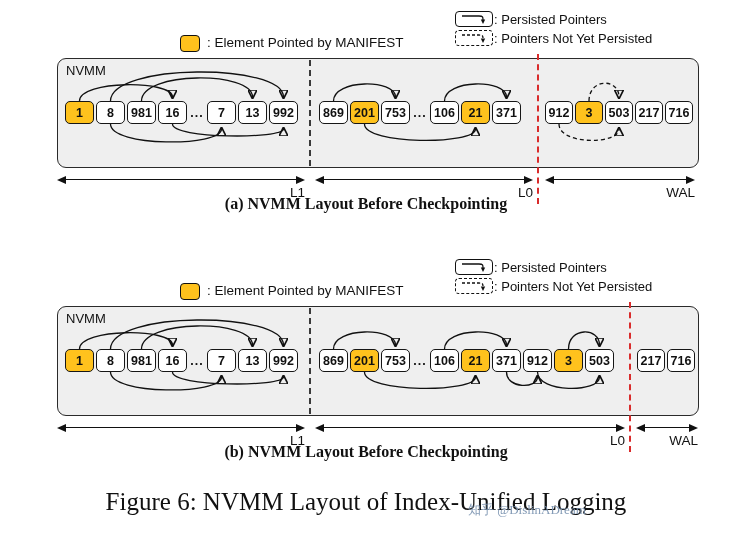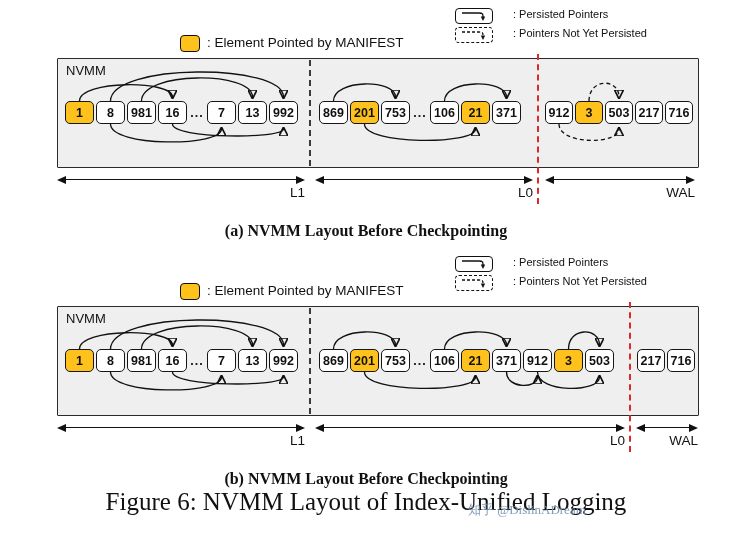--- a/index.html
+++ b/index.html
@@ -6,32 +6,32 @@
   body {
     width:732px; height:540px; position:relative; overflow:hidden;
     background:#ffffff; font-family:"Liberation Sans", sans-serif; color:#111;
   }
   .subfig { position:absolute; left:0; width:732px; height:250px; }
   #sub-a { top:8px; }
   #sub-b { top:256px; }
 
   
   .plegend { position:absolute; left:455px; top:0; }
-  .plegend .row { display:flex; align-items:flex-start; gap:20px; height:19px; font-size:11px; white-space:nowrap; }
+  .plegend .row { display:flex; align-items:flex-end; gap:1px; height:19px; font-size:13px; white-space:nowrap; }
   .licon { width:38px; height:16px; border:1.3px solid #111; border-radius:4px; background:#fff;
            display:inline-flex; align-items:center; justify-content:center; box-sizing:border-box; }
   .licon.dashed { border-style:dashed; }
 
   
   .mlegend { position:absolute; left:180px; top:27px; display:flex; align-items:flex-start; gap:7px; font-size:13.5px; white-space:nowrap; }
   .swatch { width:20px; height:17px; background:#FFC21D; border:1.5px solid #111; border-radius:4px; box-sizing:border-box; }
 
   
   .nvmm { position:absolute; left:57px; top:50px; width:642px; height:110px;
-          background:#EFEFEF; border:1.6px solid #2a2a2a; border-radius:1px; box-sizing:border-box; }
+          background:#EFEFEF; border:1.6px solid #2a2a2a; border-radius:9px; box-sizing:border-box; }
   .nvmm-label { position:absolute; left:8px; top:4px; font-size:13px; }
 
   
   .grp { position:absolute; top:93px; display:flex; }
   .cell { width:29px; height:23px; margin-right:2px; background:#fff; border:1.6px solid #161616;
           border-radius:5px; box-sizing:border-box; display:flex; align-items:center; justify-content:center;
           font-size:12.5px; font-weight:600; position:relative; z-index:2; }
   .cell.hl { background:#FFC21D; }
   .cell.dots { width:16px; border:none; background:transparent; letter-spacing:1px; font-weight:bold; }
   .wal .cell { width:28px; }
@@ -47,21 +47,21 @@
 
   
   .rarrow { position:absolute; top:171px; height:2px; }
   .rarrow .line { position:absolute; left:5px; right:5px; top:0; border-top:1.3px solid #111; }
   .rarrow::before { content:""; position:absolute; left:0; top:-3.5px;
         border-top:4px solid transparent; border-bottom:4px solid transparent; border-right:9px solid #111; }
   .rarrow::after  { content:""; position:absolute; right:0; top:-3.5px;
         border-top:4px solid transparent; border-bottom:4px solid transparent; border-left:9px solid #111; }
   .rlabel { position:absolute; top:177px; text-align:right; font-size:13.5px; }
 
-  .subcap { position:absolute; top:214px; left:0; width:732px; text-align:center;
+  .subcap { position:absolute; top:187px; left:0; width:732px; text-align:center;
             font-family:"Liberation Serif", serif; font-weight:bold; font-size:16px; }
 
   .maincap { position:absolute; top:488px; left:0; width:732px; text-align:center;
              font-family:"Liberation Serif", serif; font-size:25px; }
   .watermark { position:absolute; left:468px; top:501px; font-size:13px; color:rgba(122,146,176,0.92);
                font-family:Liberation Serif, serif; white-space:nowrap; z-index:6; }
 </style>
 </head>
 <body>
 

